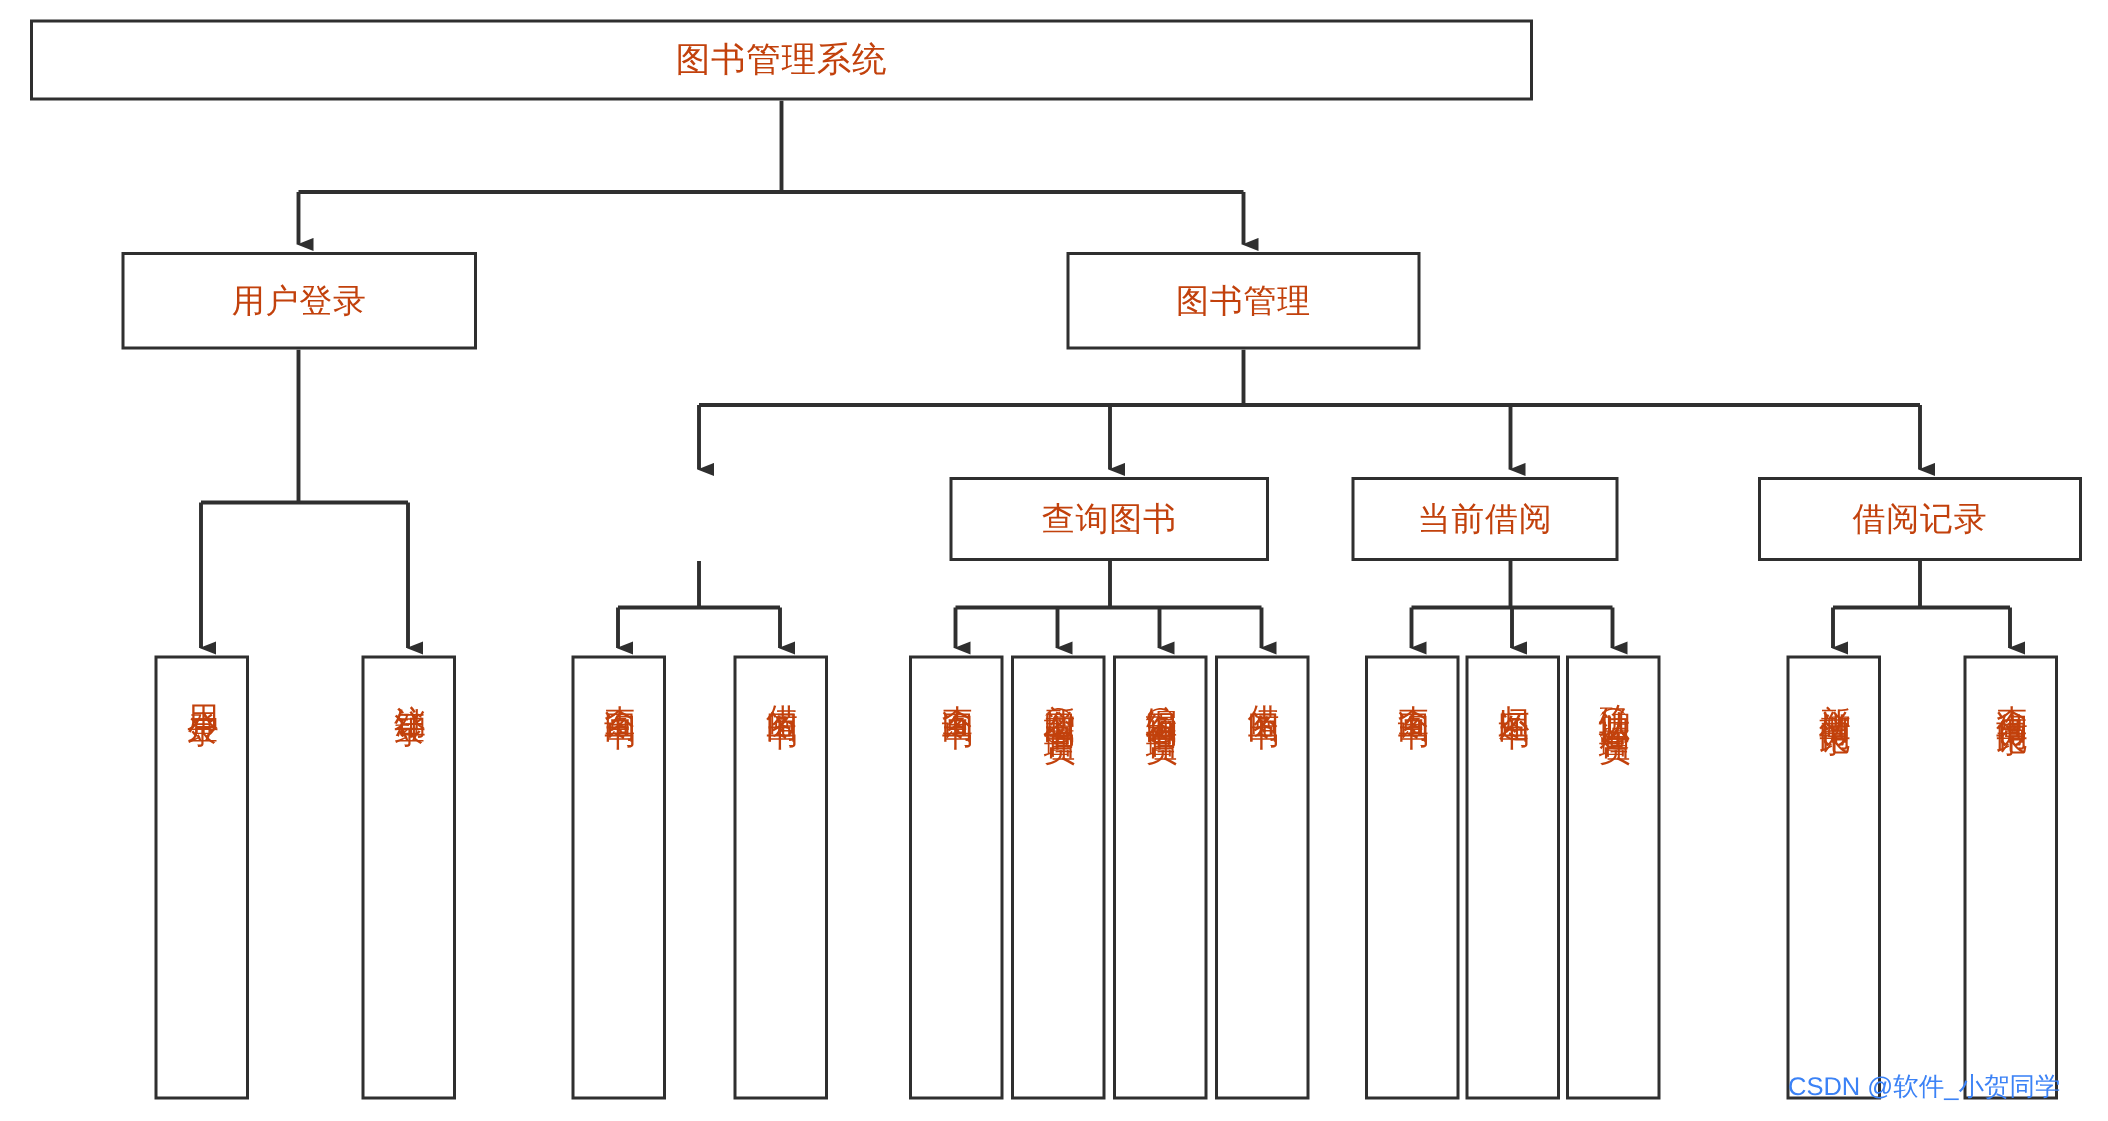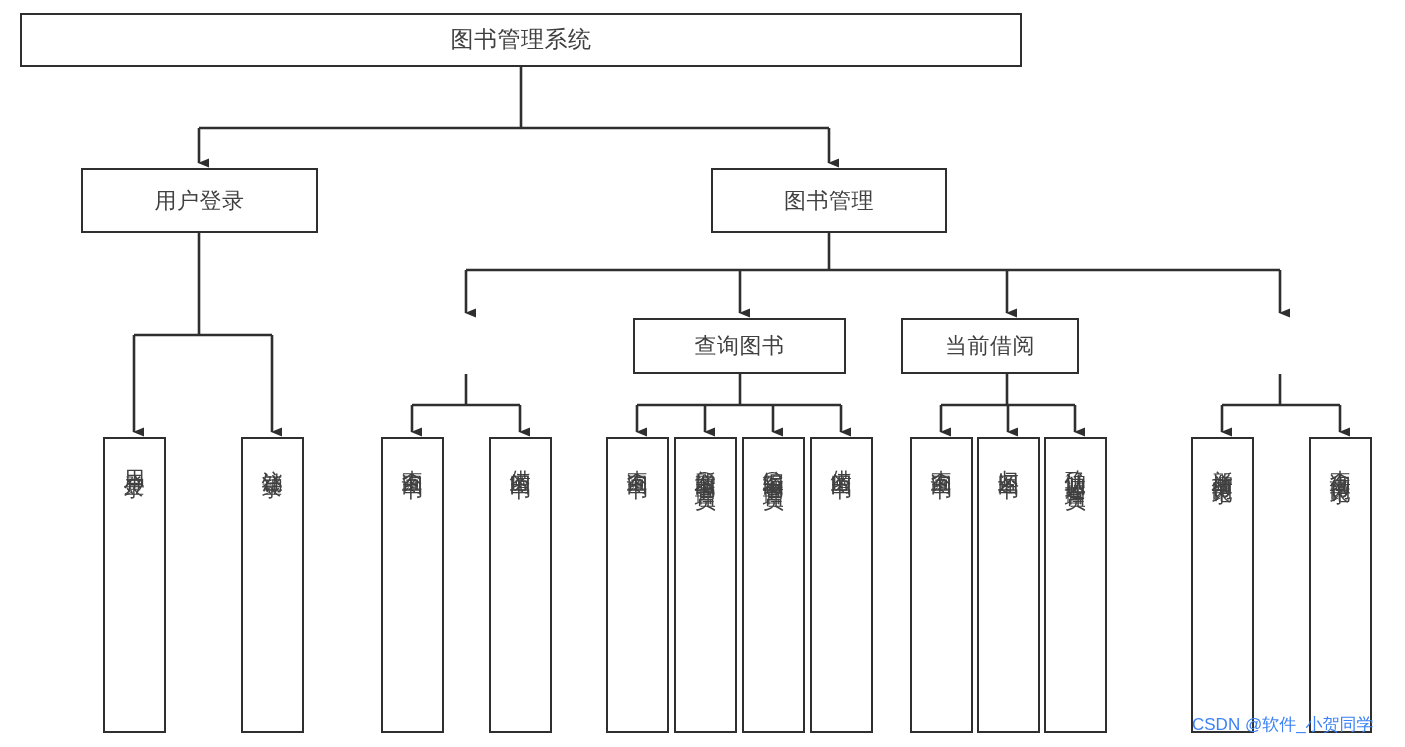--- a/index.html
+++ b/index.html
@@ -32,21 +32,21 @@
     display: flex;
     align-items: center;
     justify-content: center;
     color: #3a3a3a;
     z-index: 2;
   }
   .node-label {
     display: block;
     text-align: right;
     line-height: 1.18;
-    color: #404040;
+    color: #c2410c;
     letter-spacing: 0.5px;
   }
   .node.horiz .node-label {
     font-size: 22px;
   }
   .node.root .node-label {
     font-size: 23px;
   }
   .node.vert {
     align-items: flex-start;
@@ -136,20 +136,23 @@
   <div class="node horiz" style="left:711px; top:168px; width:236px; height:65px;">
     <span class="node-label">图书管理</span>
   </div>
 
   <div class="node horiz" style="left:633px; top:318px; width:213px; height:56px;">
     <span class="node-label">查询图书</span>
   </div>
   <div class="node horiz" style="left:901px; top:318px; width:178px; height:56px;">
     <span class="node-label">当前借阅</span>
   </div>
+  <div class="node horiz" style="left:1172px; top:318px; width:216px; height:56px;">
+    <span class="node-label">借阅记录</span>
+  </div>
 
   <div class="node vert" style="left:103px; top:437px; width:63px; height:296px;">
     <span class="node-label">用户登录</span>
   </div>
   <div class="node vert" style="left:241px; top:437px; width:63px; height:296px;">
     <span class="node-label">注销登录</span>
   </div>
 
   <div class="node vert" style="left:381px; top:437px; width:63px; height:296px;">
     <span class="node-label">查询图书</span>

